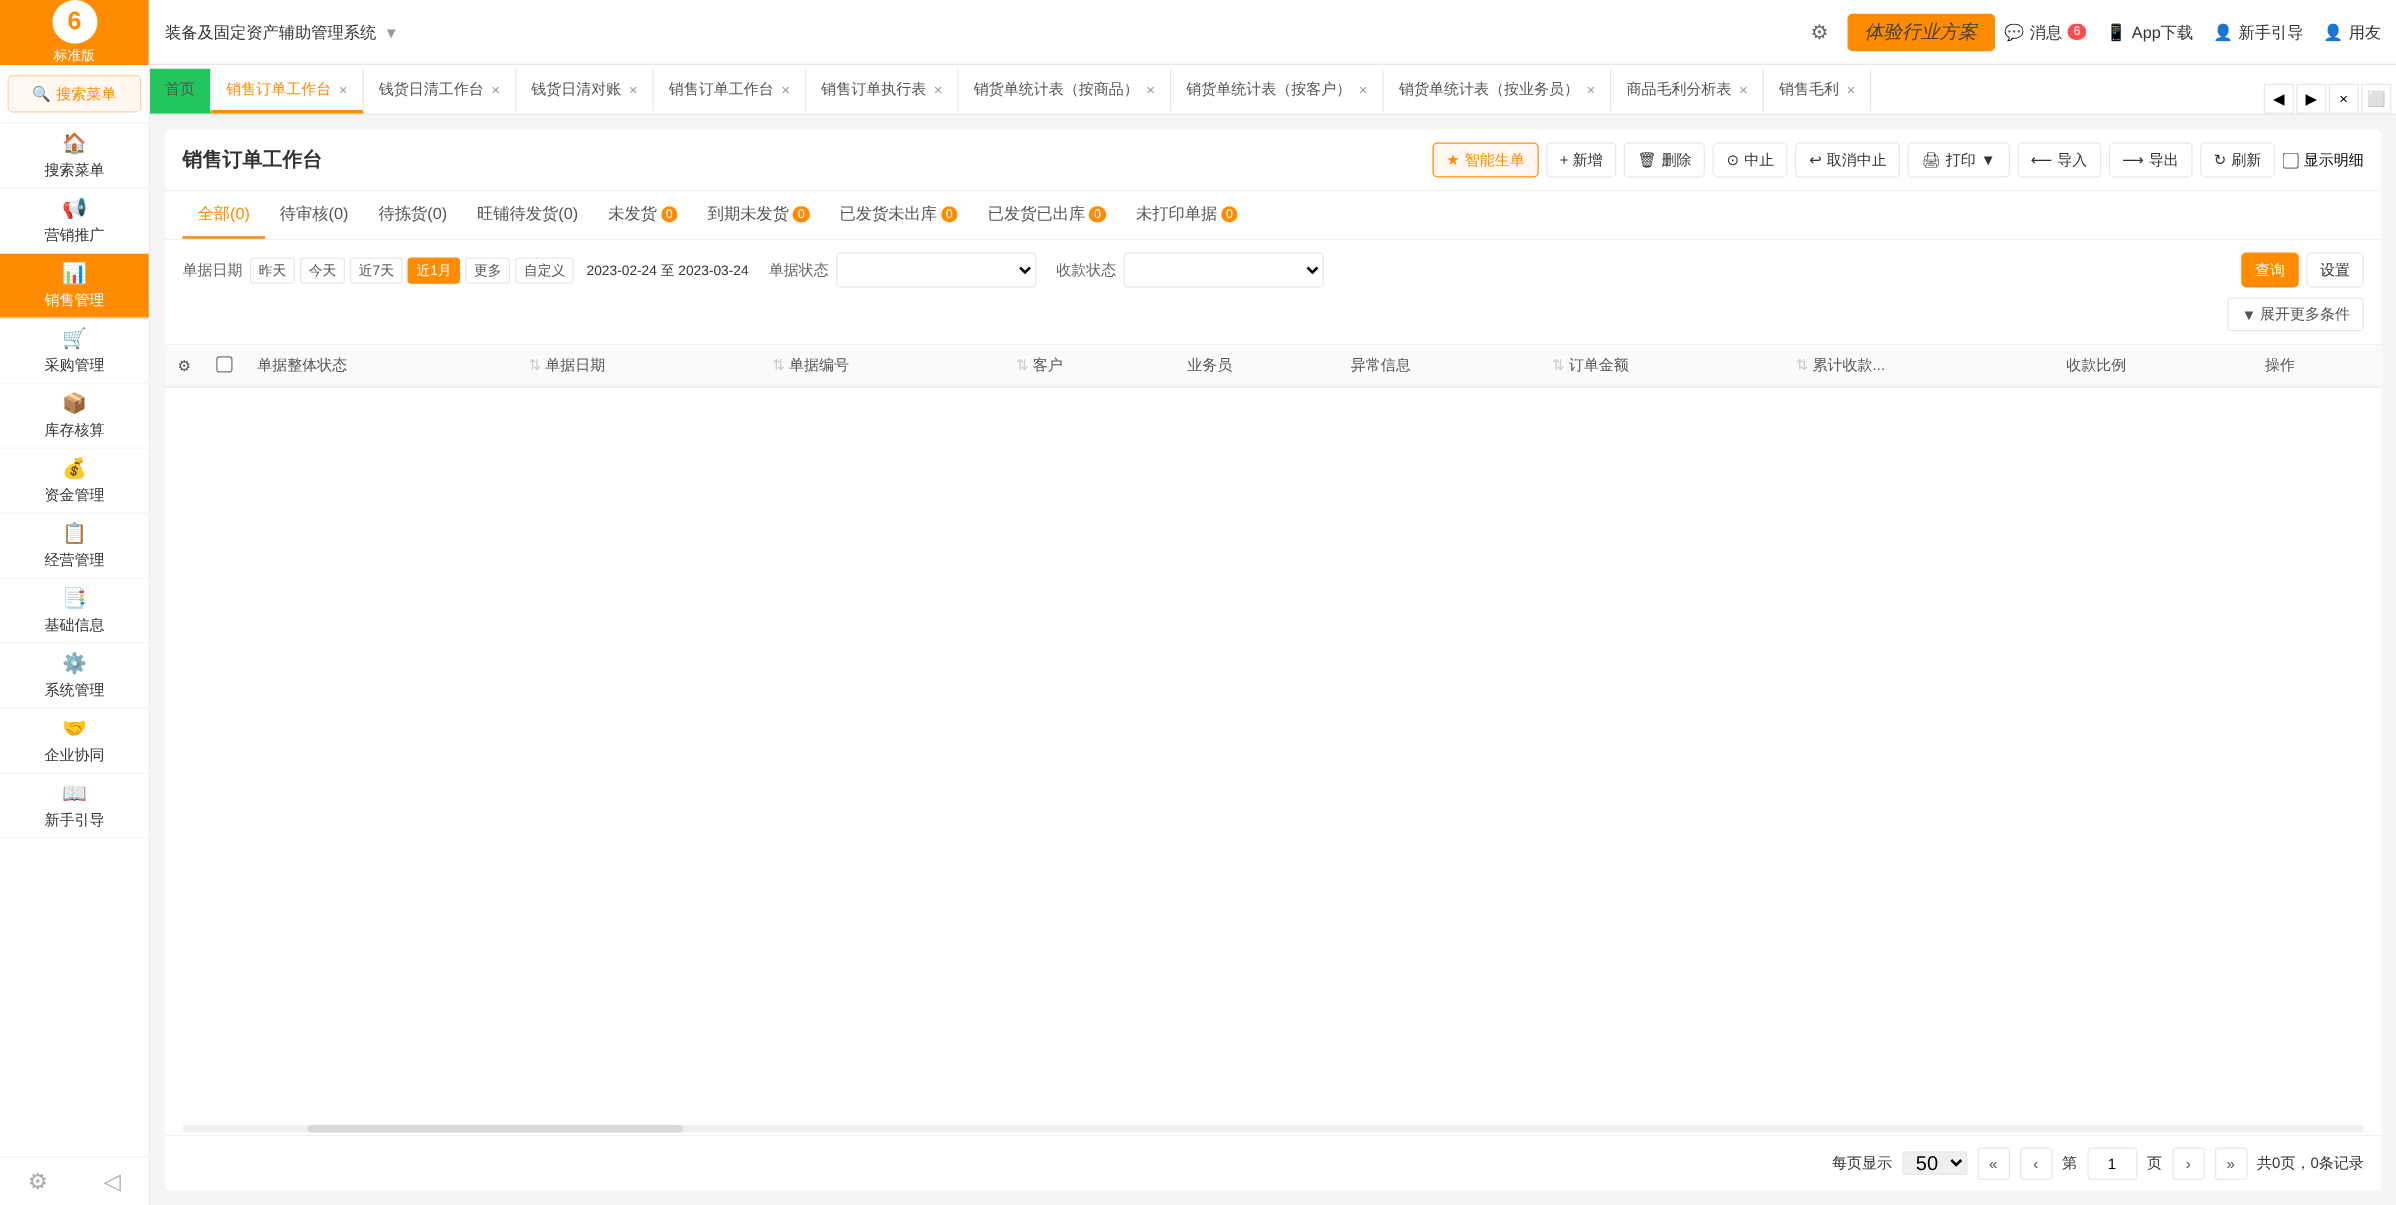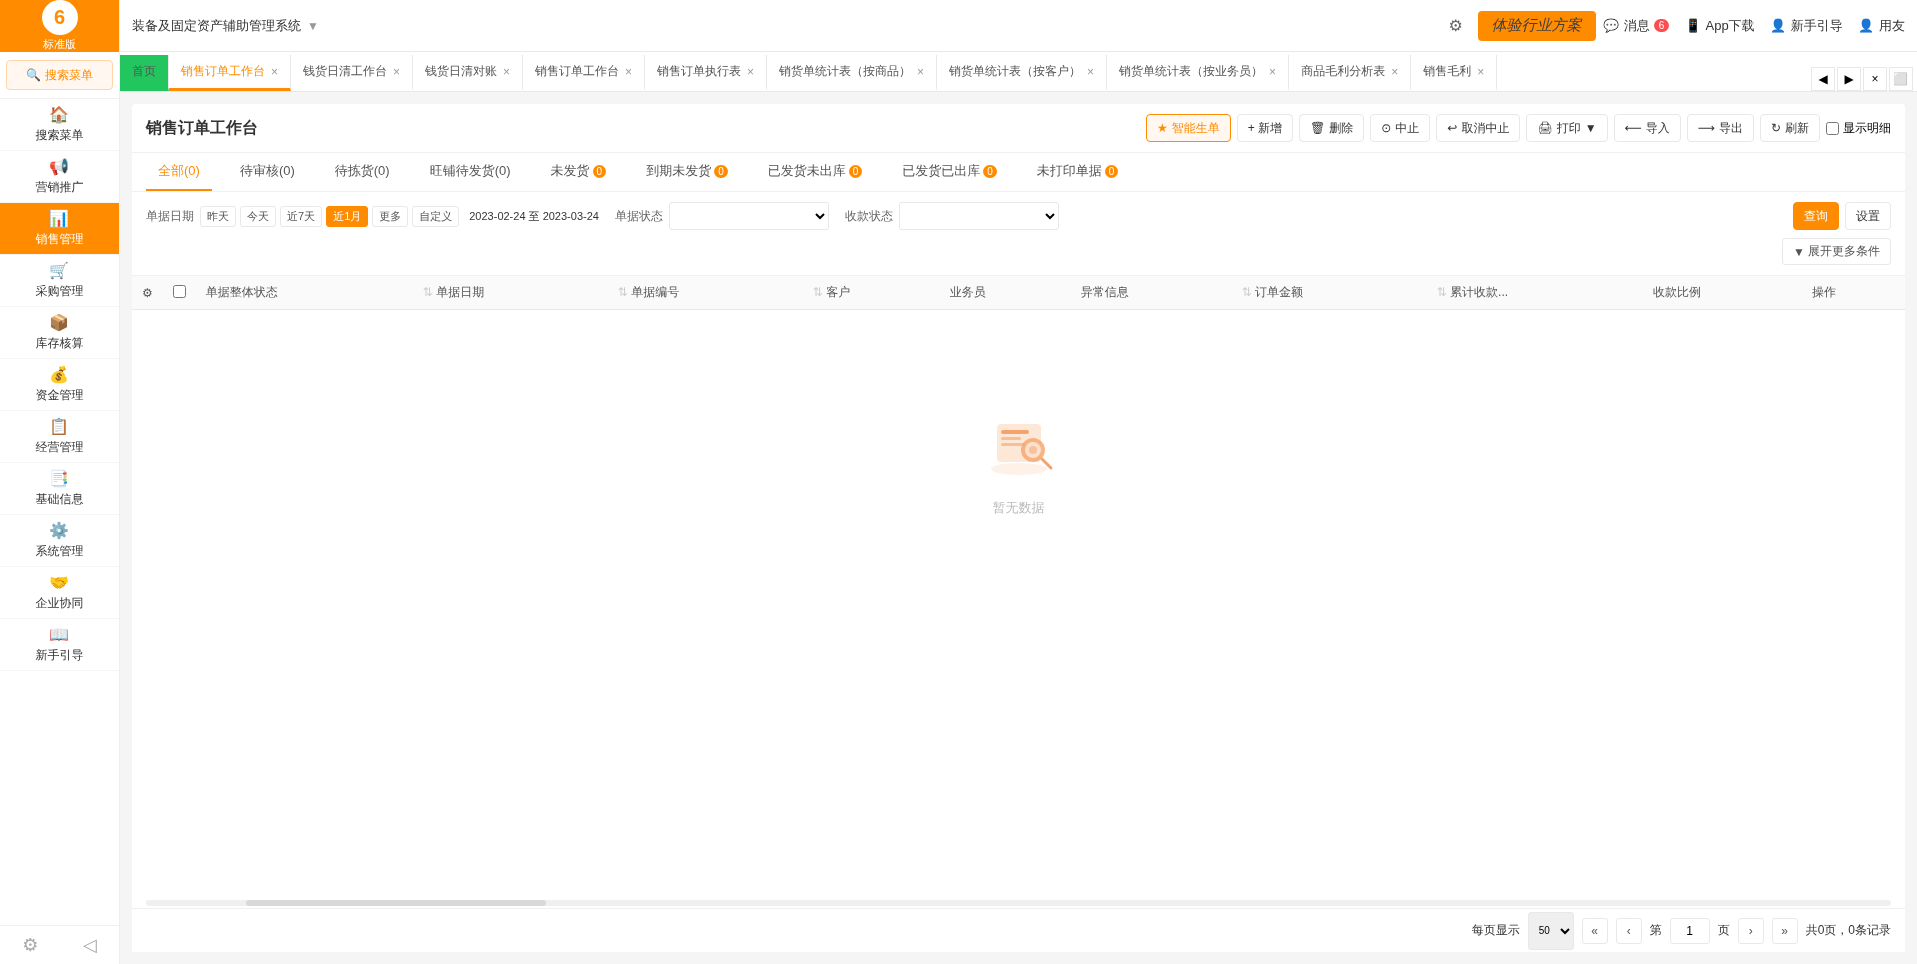--- a/index.html
+++ b/index.html
@@ -46,21 +46,21 @@
 
     
     .page-header { background: #fff; padding: 10px 14px; display: flex; align-items: center; justify-content: space-between; border-radius: 4px 4px 0 0; border-bottom: 1px solid #f0f0f0; flex-shrink: 0; }
     .page-title { font-size: 16px; font-weight: bold; color: #333; }
     .page-actions { display: flex; align-items: center; gap: 6px; }
     .action-btn { height: 28px; padding: 0 10px; border: 1px solid #e8e8e8; background: #fff; border-radius: 4px; font-size: 12px; cursor: pointer; display: flex; align-items: center; gap: 4px; color: #333; }
     .action-btn.primary { background: #ff8c00; color: #fff; border-color: #ff8c00; }
     .action-btn.smart { background: #fff7f0; color: #ff8c00; border-color: #ff8c00; }
 
     
-    .sub-tabs { background: #fff; display: flex; align-items: center; gap: 16px; padding: 0 14px; border-bottom: 1px solid #f0f0f0; flex-shrink: 0; }
+    .sub-tabs { background: #fff; display: flex; align-items: center; gap: 0; padding: 0 14px; border-bottom: 1px solid #f0f0f0; flex-shrink: 0; }
     .sub-tab { height: 38px; padding: 0 12px; font-size: 13px; color: #555; cursor: pointer; border-bottom: 2px solid transparent; display: flex; align-items: center; }
     .sub-tab.active { color: #ff8c00; border-bottom: 2px solid #ff8c00; }
     .sub-tab .count-badge { background: #ff4d4f; color: #fff; border-radius: 10px; font-size: 10px; padding: 1px 4px; margin-left: 3px; }
     .sub-tab .count-badge.orange { background: #ff8c00; }
 
     
     .filter-area { background: #fff; padding: 10px 14px; border-bottom: 1px solid #f0f0f0; flex-shrink: 0; }
     .filter-row { display: flex; align-items: center; gap: 16px; flex-wrap: wrap; }
     .filter-item { display: flex; align-items: center; gap: 6px; font-size: 12px; }
     .filter-label { color: #666; white-space: nowrap; }
@@ -89,21 +89,21 @@
     .data-table th.sortable { cursor: pointer; }
     .data-table th .sort-icon { color: #ccc; margin-left: 2px; }
     .th-checkbox { width: 30px; text-align: center; }
     .th-settings { width: 30px; text-align: center; }
 
     
     .empty-state { flex: 1; display: flex; flex-direction: column; align-items: center; justify-content: center; color: #bbb; font-size: 13px; }
 
     
     .pagination { height: 44px; background: #fff; border-top: 1px solid #f0f0f0; display: flex; align-items: center; justify-content: flex-end; padding: 0 14px; gap: 8px; font-size: 12px; color: #333; flex-shrink: 0; }
-    .page-size-select { height: 38px; padding: 0 6px; border: 1px solid #e8e8e8; border-radius: 3px; font-size: 10px; }
+    .page-size-select { height: 19px; padding: 0 6px; border: 1px solid #e8e8e8; border-radius: 3px; font-size: 16px; }
     .page-btn { width: 26px; height: 26px; border: 1px solid #e8e8e8; background: #fff; border-radius: 3px; cursor: pointer; display: flex; align-items: center; justify-content: center; font-size: 12px; color: #555; }
     .page-input { width: 40px; height: 26px; border: 1px solid #e8e8e8; border-radius: 3px; text-align: center; font-size: 12px; }
 
     
     .scrollbar-area { height: 10px; background: #fff; display: flex; align-items: center; padding: 0 14px; }
     .scrollbar-track { flex: 1; height: 6px; background: #f0f0f0; border-radius: 3px; }
     .scrollbar-thumb { width: 300px; height: 6px; background: #d9d9d9; border-radius: 3px; margin-left: 100px; }
   </style>
 </head>
 <body>
@@ -419,36 +419,20 @@
               </th>
               <th>
                 <span>操作</span>
               </th>
             </tr>
           </thead>
           <tbody>
           </tbody>
         </table>
 
-        <div class="empty-state" style="height:300px;">
-          <div style="margin-bottom:12px;">
-            <svg width="80" height="80" viewBox="0 0 80 80">
-              <ellipse cx="40" cy="65" rx="28" ry="6" fill="#fde8d8" opacity="0.6"></ellipse>
-              <rect x="18" y="20" width="44" height="38" rx="4" fill="#fde8d8"></rect>
-              <rect x="22" y="26" width="28" height="4" rx="2" fill="#f4a46a"></rect>
-              <rect x="22" y="33" width="20" height="3" rx="1.5" fill="#f4a46a" opacity="0.6"></rect>
-              <rect x="22" y="39" width="24" height="3" rx="1.5" fill="#f4a46a" opacity="0.6"></rect>
-              <circle cx="54" cy="46" r="12" fill="#f4a46a" opacity="0.8"></circle>
-              <circle cx="54" cy="46" r="8" fill="#fff" opacity="0.6"></circle>
-              <circle cx="54" cy="46" r="4" fill="#f4a46a" opacity="0.5"></circle>
-              <line x1="63" y1="55" x2="72" y2="64" stroke="#f4a46a" stroke-width="3" stroke-linecap="round"></line>
-            </svg>
-          </div>
-          <span>暂无数据</span>
-        </div>
       </div>
 
       <div class="scrollbar-area">
         <div class="scrollbar-track">
           <div class="scrollbar-thumb"></div>
         </div>
       </div>
 
       <div class="pagination">
         <span>每页显示</span>

